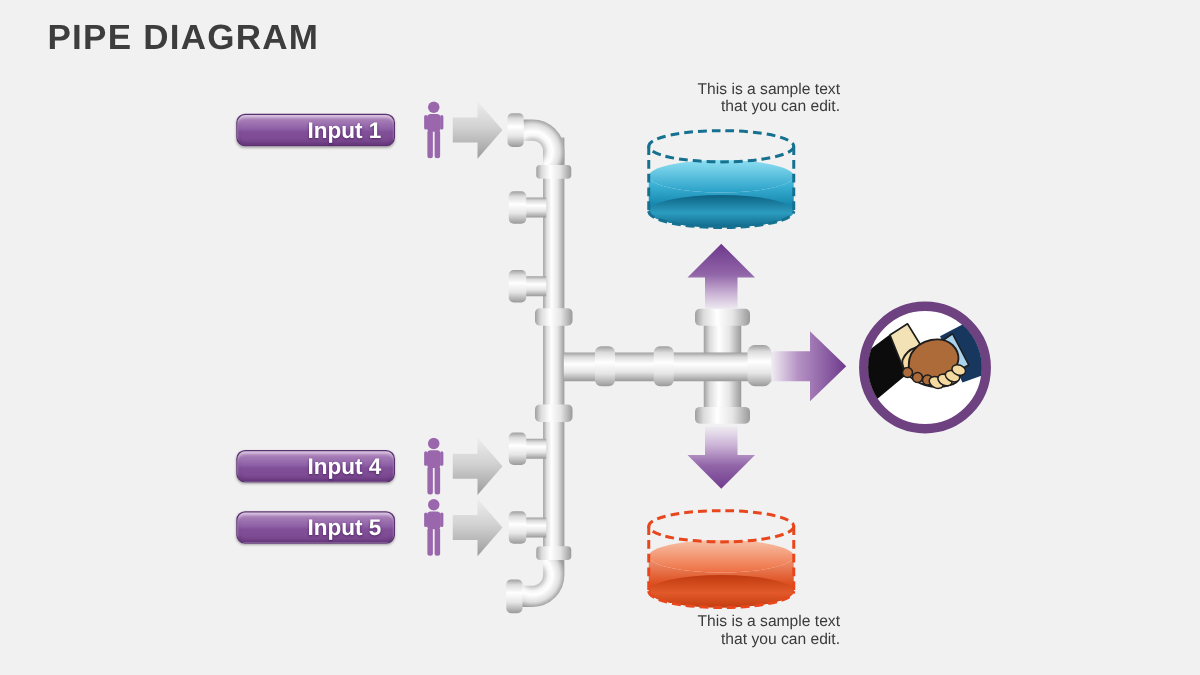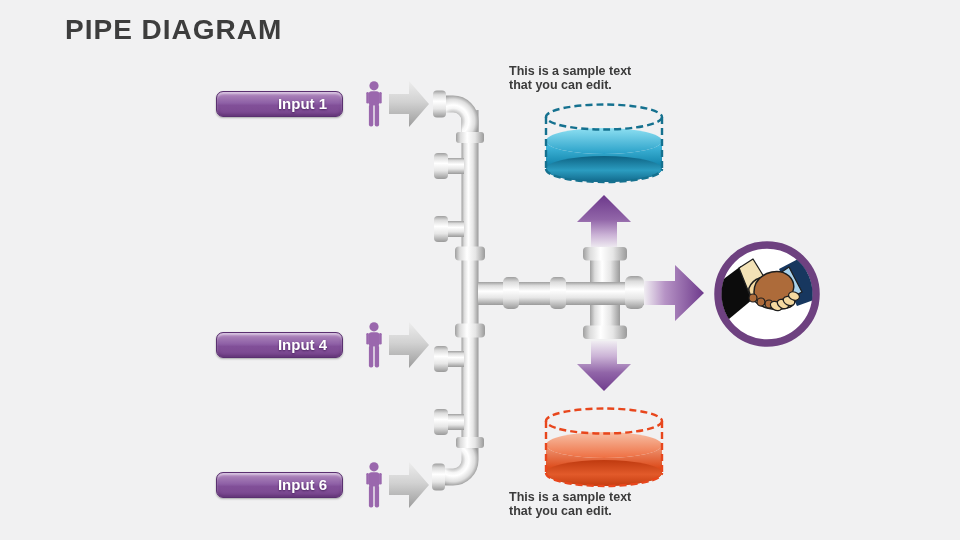--- a/index.html
+++ b/index.html
@@ -1,34 +1,34 @@
 <!DOCTYPE html>
 <html><head>
 <meta charset="utf-8">
 <style>
   html,body{margin:0;padding:0;background:#f1f1f2;}
   .slide{position:relative;width:836px;height:540px;background:#f1f1f2;overflow:hidden;
-         font-family:"Liberation Sans",sans-serif;margin-left:27px;}
+         font-family:"Liberation Sans",sans-serif;}
   .title{position:absolute;left:38px;top:14px;font-size:28px;font-weight:bold;
          color:#3d3d3d;letter-spacing:1px;}
   .input-row{position:absolute;left:189px;width:216px;height:50px;}
   .input-btn{position:absolute;left:0;top:12px;width:127px;height:26px;border-radius:7px;
          border:1px solid #5a3070;box-sizing:border-box;
          background:linear-gradient(180deg,#bb97c9 0%,#a379b4 20%,#8e60a6 46%,#814f98 56%,#7a488f 100%);
          box-shadow:inset 0 2px 2px rgba(255,255,255,.45), inset 0 -2px 3px rgba(60,20,80,.35), 0 1px 2px rgba(0,0,0,.3);
-         color:#fff;font-weight:bold;font-size:15px;text-align:center;line-height:24px;
+         color:#fff;font-weight:bold;font-size:18px;text-align:center;line-height:24px;
          text-shadow:0 1px 2px rgba(40,10,60,.6);padding-left:46px;}
   .person{position:absolute;left:147px;top:2px;}
   .flow-arrow{position:absolute;left:173px;top:1px;}
   .pipe-svg{position:absolute;left:400px;top:78px;}
   .tank-svg{position:absolute;left:509px;}
   .tank-blue{top:98px;}
   .tank-red{top:402px;}
   .handshake-svg{position:absolute;left:682px;top:236px;}
-  .caption{position:absolute;width:190px;text-align:left;font-size:12.5px;font-weight:bold;
+  .caption{position:absolute;width:190px;text-align:right;font-size:12.5px;font-weight:normal;
          color:#3b3b3b;line-height:14px;}
   .caption-top{left:482px;top:64px;}
   .caption-bottom{left:482px;top:490px;}
   .hidden-defs{position:absolute;width:0;height:0;overflow:hidden;}
 </style>
 </head>
 <body>
 
 <svg class="hidden-defs" aria-hidden="true">
   <defs>
@@ -59,31 +59,31 @@
 
   <div class="input-row" style="top:79px">
     <div class="input-btn">Input 1</div>
     <svg class="person" width="22" height="46" viewBox="0 0 22 46">
         <use href="#sym-person"></use>
       </svg>
     <svg class="flow-arrow" width="41" height="48" viewBox="0 0 41 48">
         <use href="#sym-arrow"></use>
       </svg>
   </div>
-  <div class="input-row" style="top:320px">
+  <div class="input-row" style="top:348px">
     <div class="input-btn">Input 4</div>
     <svg class="person" width="22" height="46" viewBox="0 0 22 46">
         <use href="#sym-person"></use>
       </svg>
     <svg class="flow-arrow" width="41" height="48" viewBox="0 0 41 48">
         <use href="#sym-arrow"></use>
       </svg>
   </div>
-  <div class="input-row" style="top:460px">
-    <div class="input-btn">Input 6</div>
+  <div class="input-row" style="top:397px">
+    <div class="input-btn">Input 5</div>
     <svg class="person" width="22" height="46" viewBox="0 0 22 46">
         <use href="#sym-person"></use>
       </svg>
     <svg class="flow-arrow" width="41" height="48" viewBox="0 0 41 48">
         <use href="#sym-arrow"></use>
       </svg>
   </div>
 
   <svg class="pipe-svg" width="290" height="430" viewBox="400 78 290 430">
     <defs>

